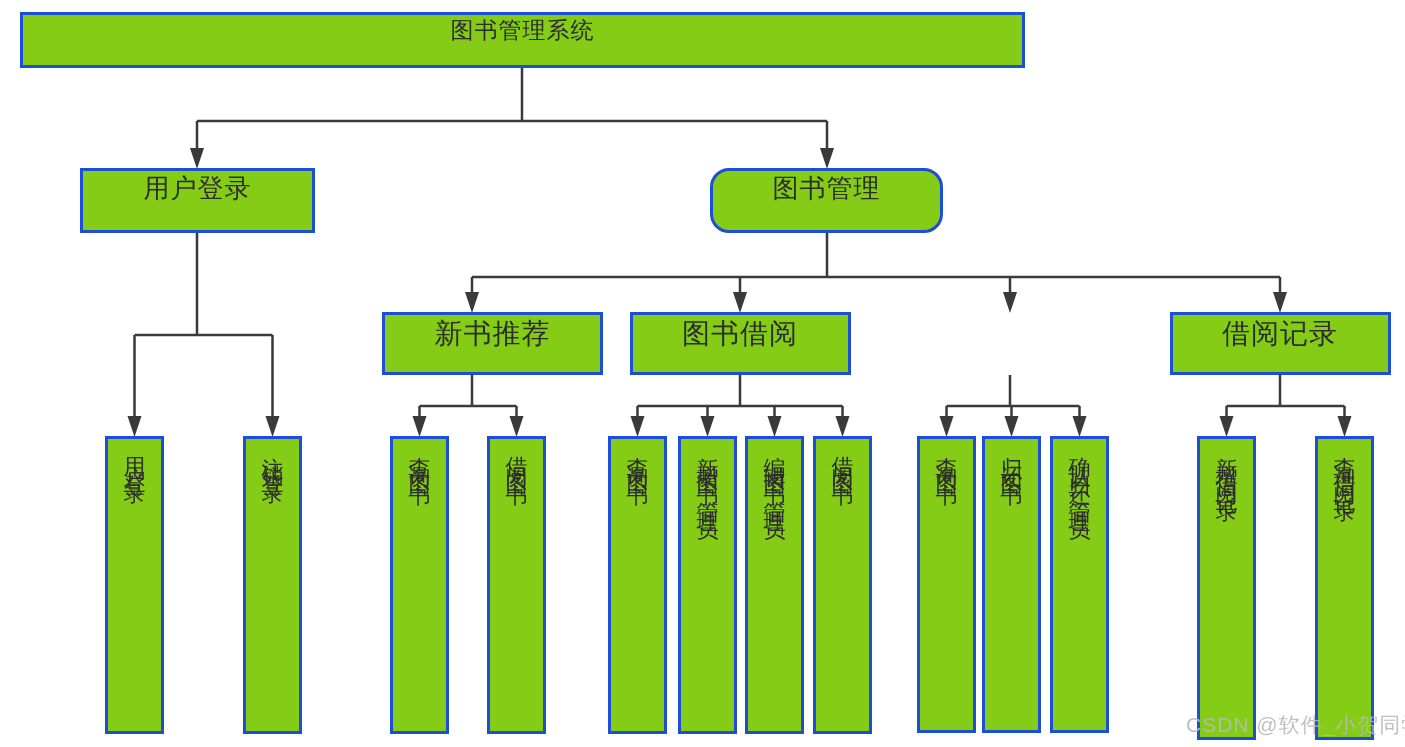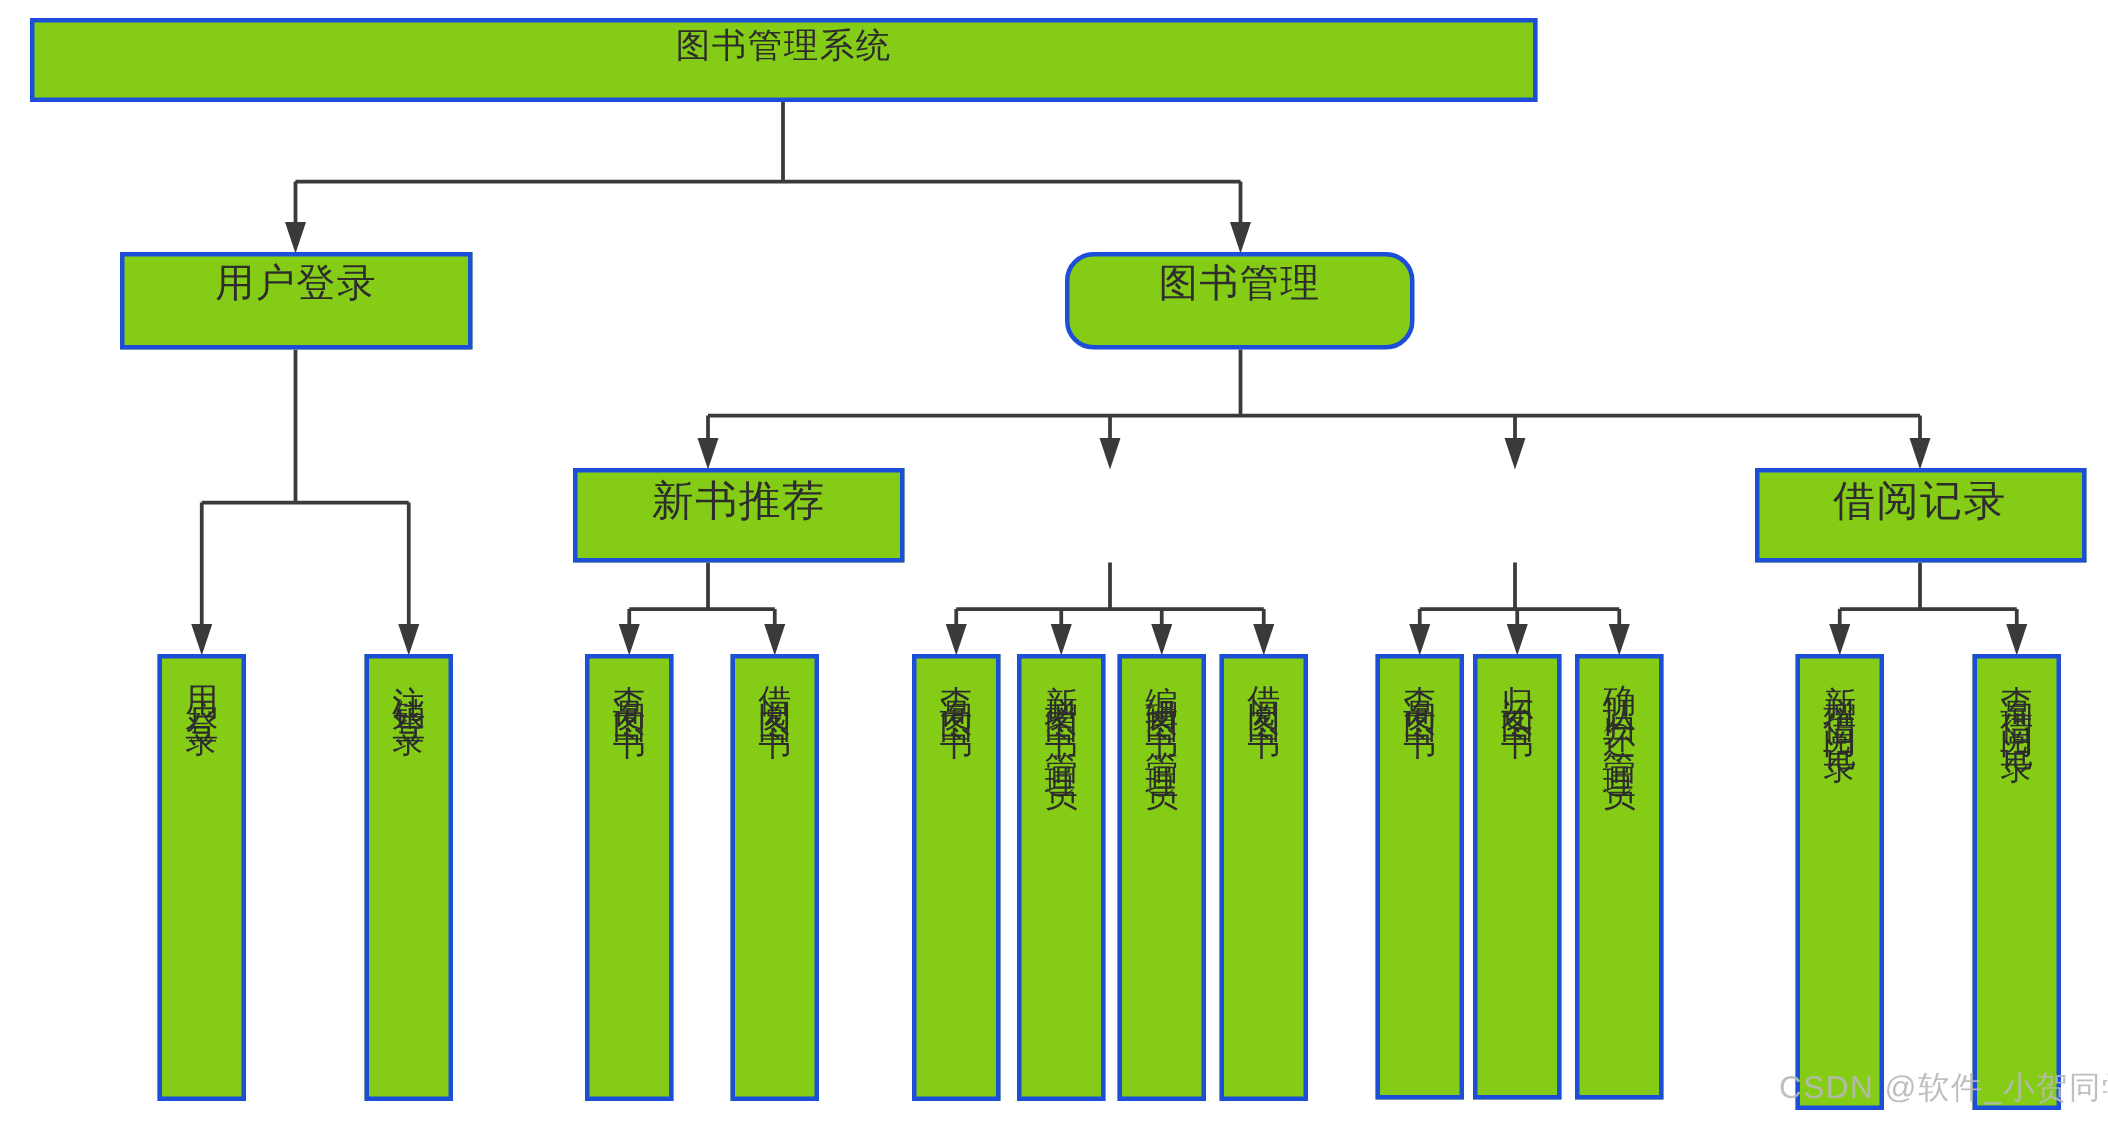--- a/index.html
+++ b/index.html
@@ -110,20 +110,23 @@
   <div class="node lvl2" style="left:80px; top:168px; width:235px; height:65px;">
     <span>用户登录</span>
   </div>
   <div class="node lvl2" style="left:710px; top:168px; width:233px; height:65px;border-radius:19px;">
     <span>图书管理</span>
   </div>
 
   <div class="node lvl3" style="left:382px; top:312px; width:221px; height:63px;">
     <span>新书推荐</span>
   </div>
+  <div class="node lvl3" style="left:629.5px; top:312px; width:221px; height:63px;">
+    <span>图书借阅</span>
+  </div>
   <div class="node lvl3" style="left:1169.5px; top:312px; width:221px; height:63px;">
     <span>借阅记录</span>
   </div>
 
   <div class="node leaf" style="left:105px; top:436px; width:59px; height:298px;">
     <span>用户登录</span>
   </div>
   <div class="node leaf" style="left:243px; top:436px; width:59px; height:298px;">
     <span>注销登录</span>
   </div>

